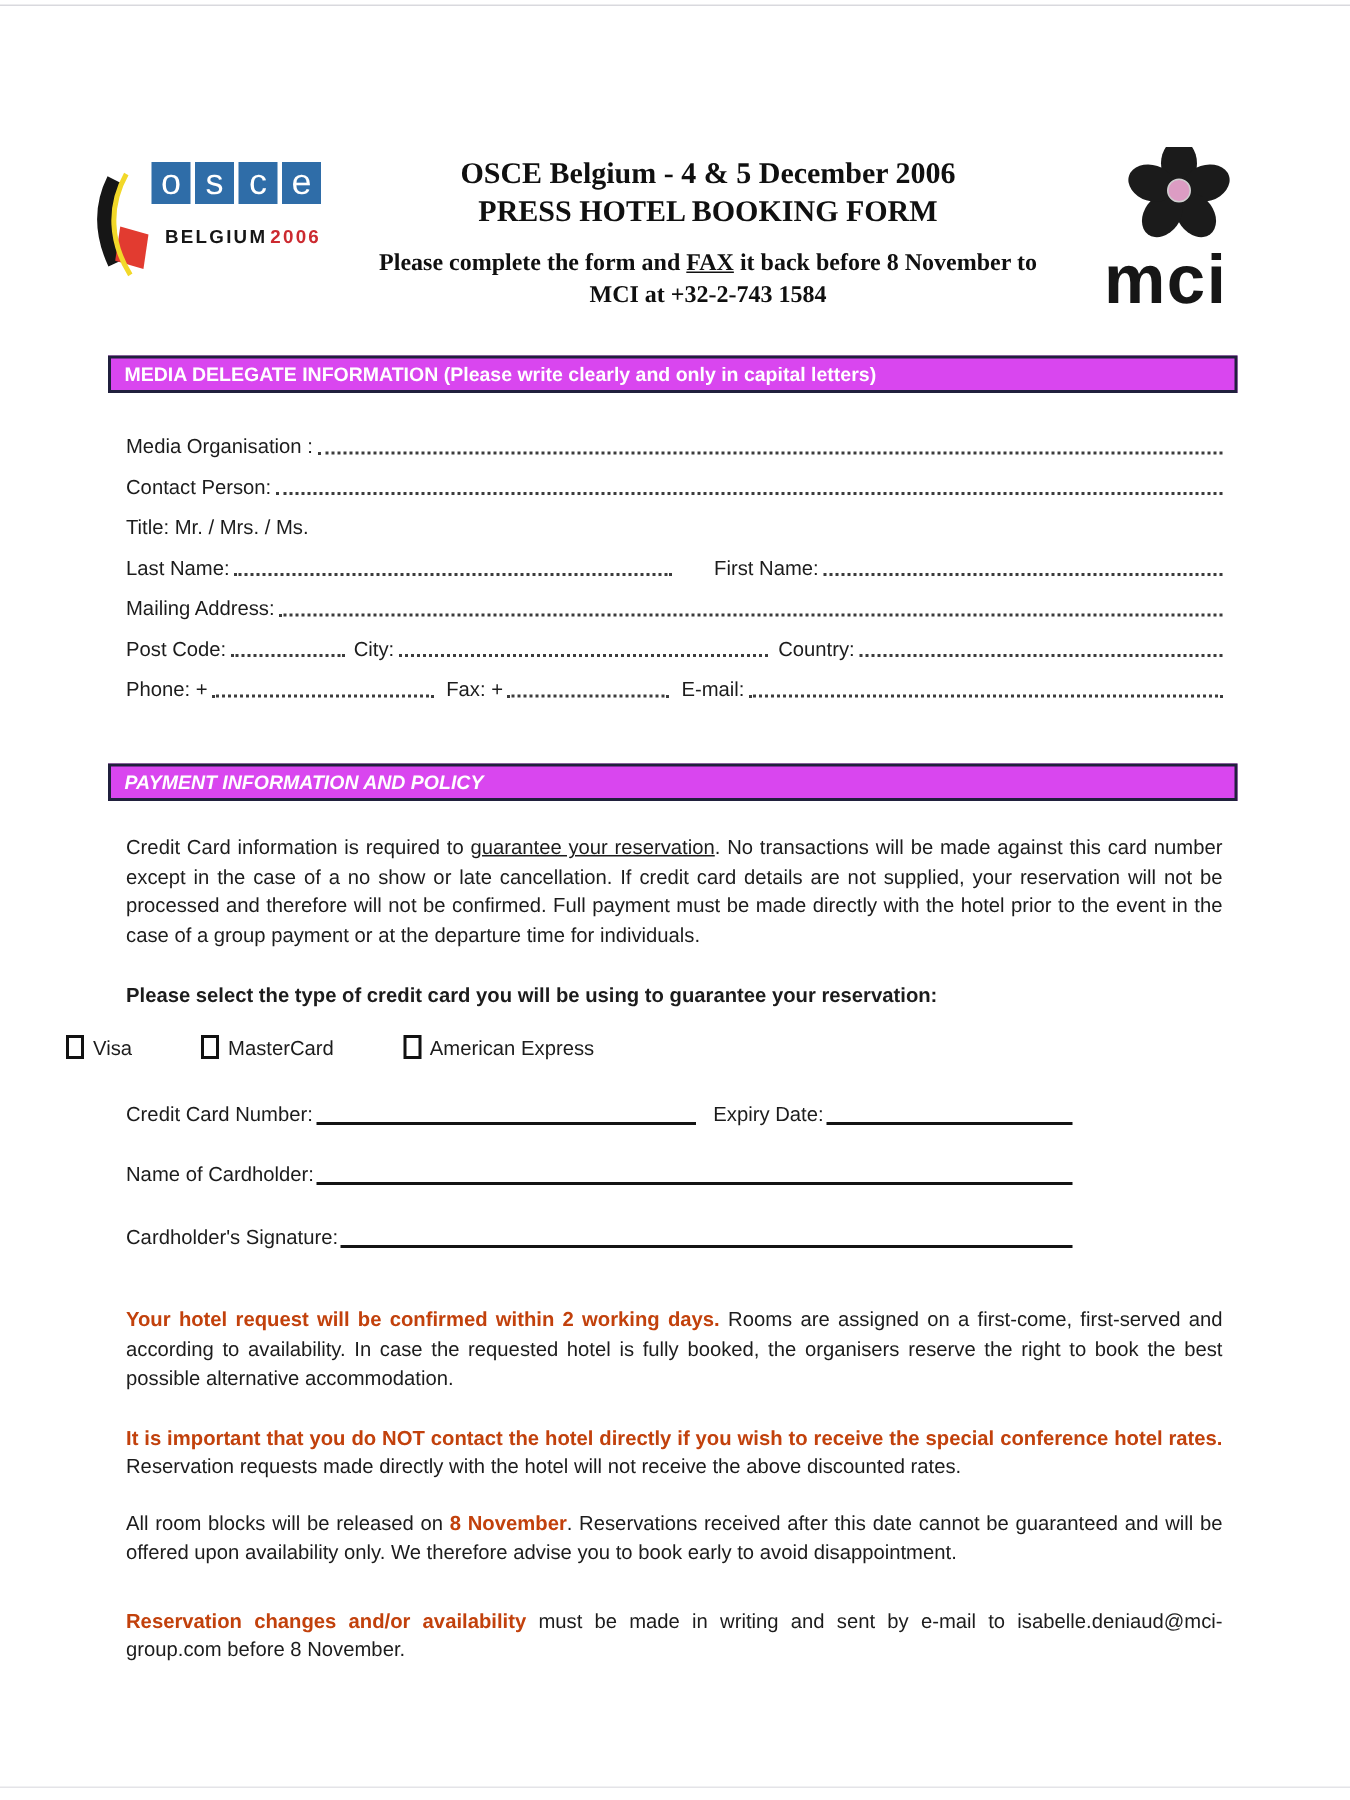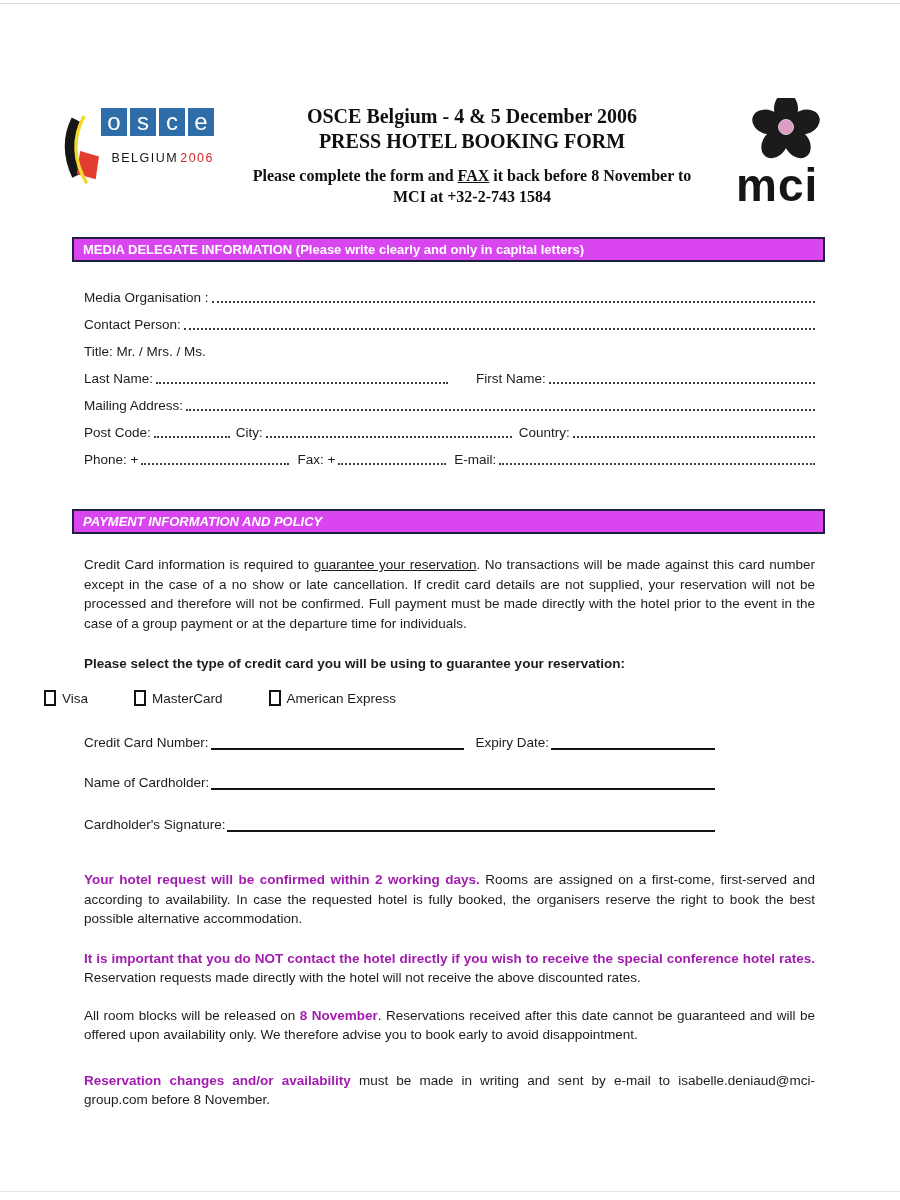--- a/index.html
+++ b/index.html
@@ -13,21 +13,21 @@
 
   
   .header { display:flex; align-items:flex-start; margin:96px 58px 0 62px; }
   .osce-logo { flex:none; width:152px; height:106px; display:flex; }
   .osce-body { padding-top:12px; }
   .osce-squares { display:flex; gap:3px; }
   .osce-square {
     width:26px; height:28px; background:#2f6da8; color:#fff;
     font-size:24px; line-height:27px; text-align:center; font-weight:normal;
   }
-  .osce-sub { margin-top:15px; font-size:12.5px; font-weight:normal; letter-spacing:1.5px;
+  .osce-sub { margin-top:15px; font-size:12.5px; font-weight:bold; letter-spacing:1.5px;
               color:#161616; text-align:right; white-space:nowrap; }
   .osce-sub .red { color:#cc2a30; margin-left:2px; }
   .title-block { flex:1; text-align:center; padding-top:8px;font-family:Liberation Serif, serif; }
   .title-main { font-size:20px; font-weight:bold; line-height:25px; color:#101010; }
   .title-instruction { font-size:16px; font-weight:bold; line-height:21px; margin-top:11px; color:#101010; }
   .title-instruction .u { text-decoration:underline; }
   .mci-logo { flex:none; width:112px; text-align:center; padding-top:2px; }
   .mci-text { font-size:46px; line-height:42px; font-weight:bold; color:#161616;
               letter-spacing:1px; text-align:left; margin:0 0 0 6px; }
 
@@ -70,21 +70,21 @@
   .ml { margin-left:12px; }
   .row-cardnum   { margin-top:28px; }
   .row-cardname  { margin-top:22px; }
   .row-signature { margin-top:24px; }
 
   
   .note-1 { margin-top:36px; }
   .note-2 { margin-top:20px; }
   .note-3 { margin-top:18px; }
   .note-4 { margin-top:26px; }
-  b, strong { color:#a21caf; }
+  b, strong { color:#c2410c; }
 </style>
 </head>
 <body>
 
 <div class="page">
   <div class="page-topline"></div>
 
   <div class="header">
 
     <div class="osce-logo">

